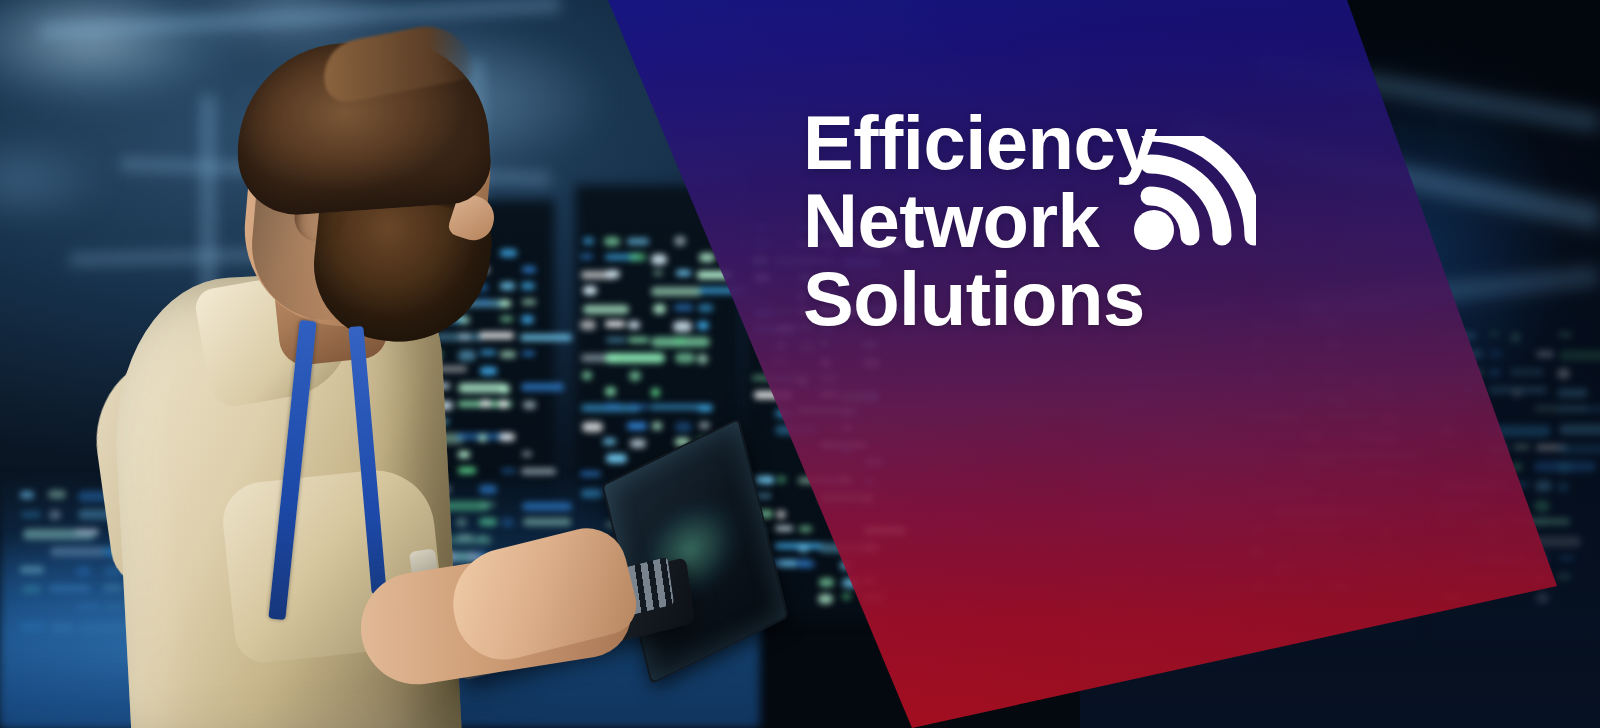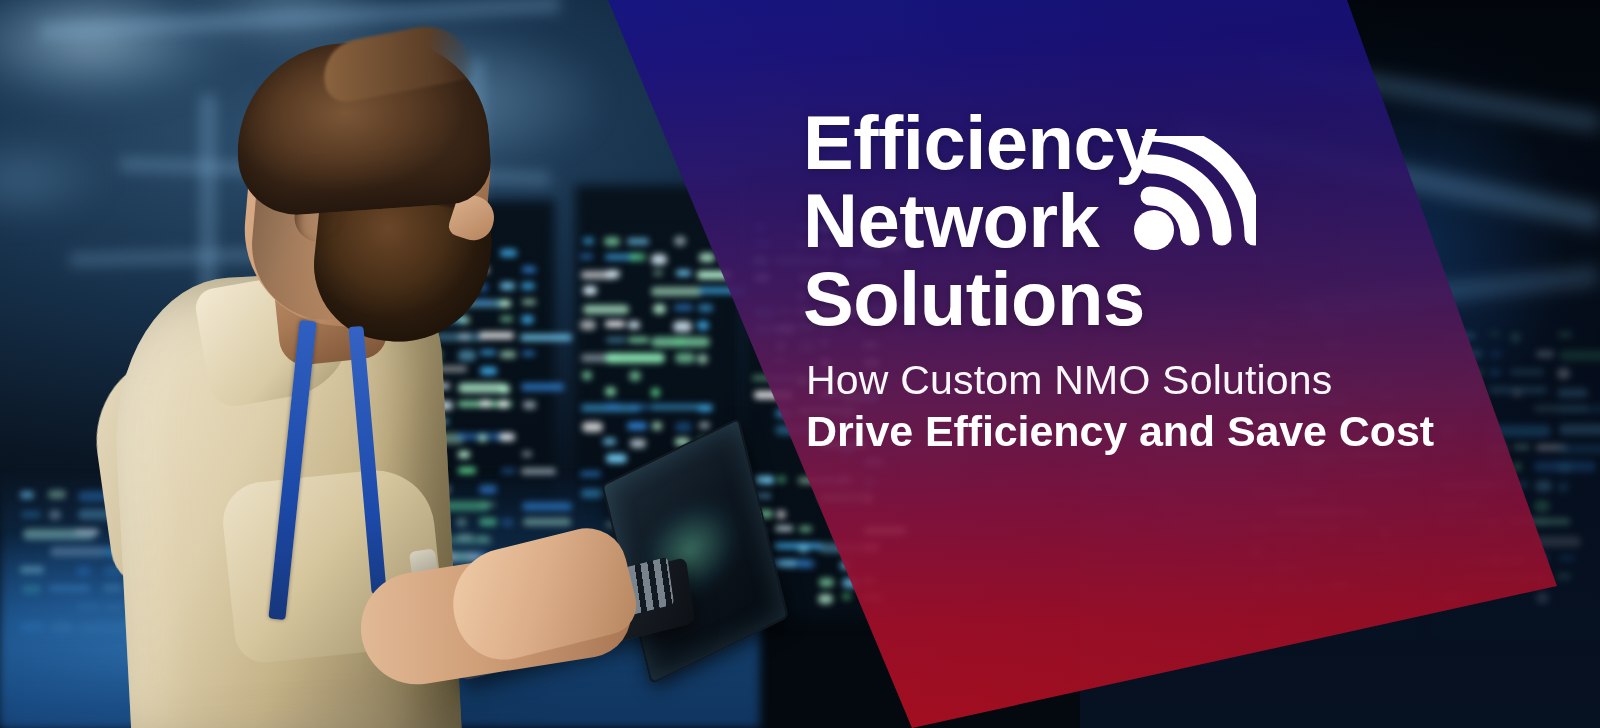--- a/index.html
+++ b/index.html
@@ -841,20 +841,16 @@
 
     <span class="wifi-icon">
       <svg viewBox="0 0 128 118" width="128" height="118" aria-hidden="true">
         <circle cx="26" cy="94" r="20" fill="#ffffff"></circle>
         <path d="M22 60 A 40 40 0 0 1 62 100" fill="none" stroke="#ffffff" stroke-width="19" stroke-linecap="round"></path>
         <path d="M22 28 A 72 72 0 0 1 94 100" fill="none" stroke="#ffffff" stroke-width="19" stroke-linecap="round"></path>
         <path d="M22 -4 A 104 104 0 0 1 126 100" fill="none" stroke="#ffffff" stroke-width="19" stroke-linecap="round"></path>
       </svg>
     </span>
 
-    <div class="sub">
-      <span class="sub-light">How Custom NMO Solutions</span>
-      <span class="sub-bold">Drive Efficiency and Save Cost</span>
-    </div>
 
 
   </div>
 </div>
 
 </body></html>

